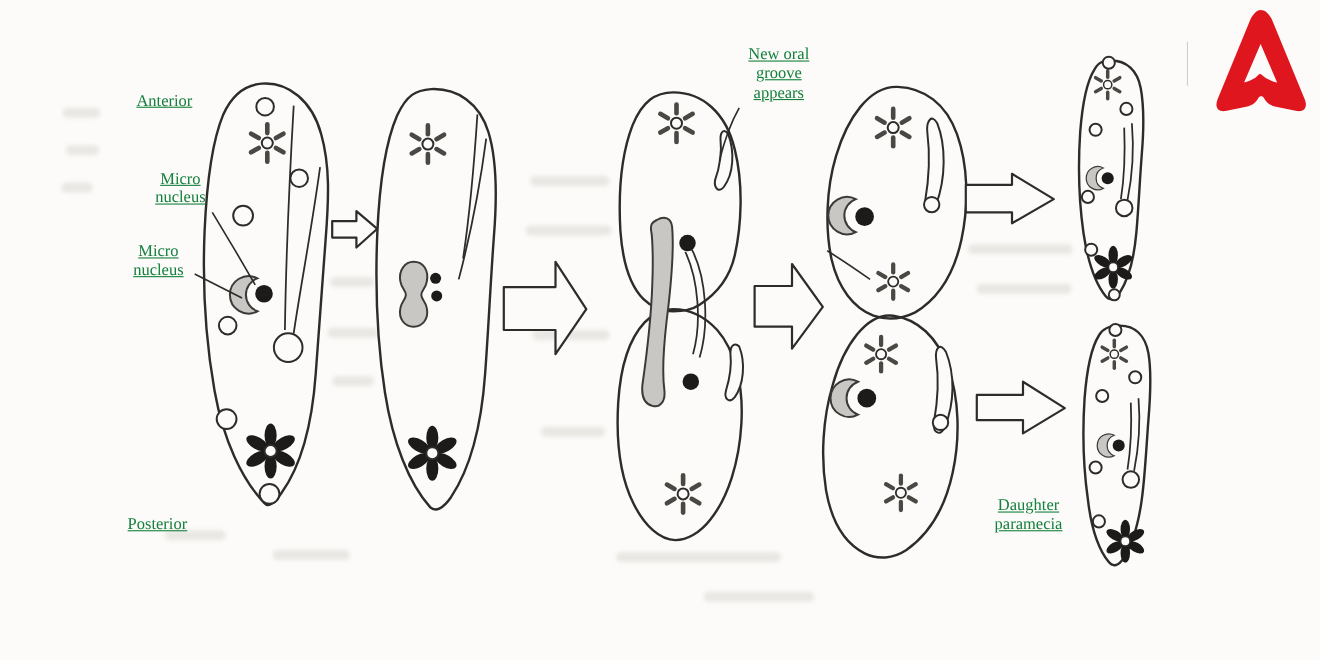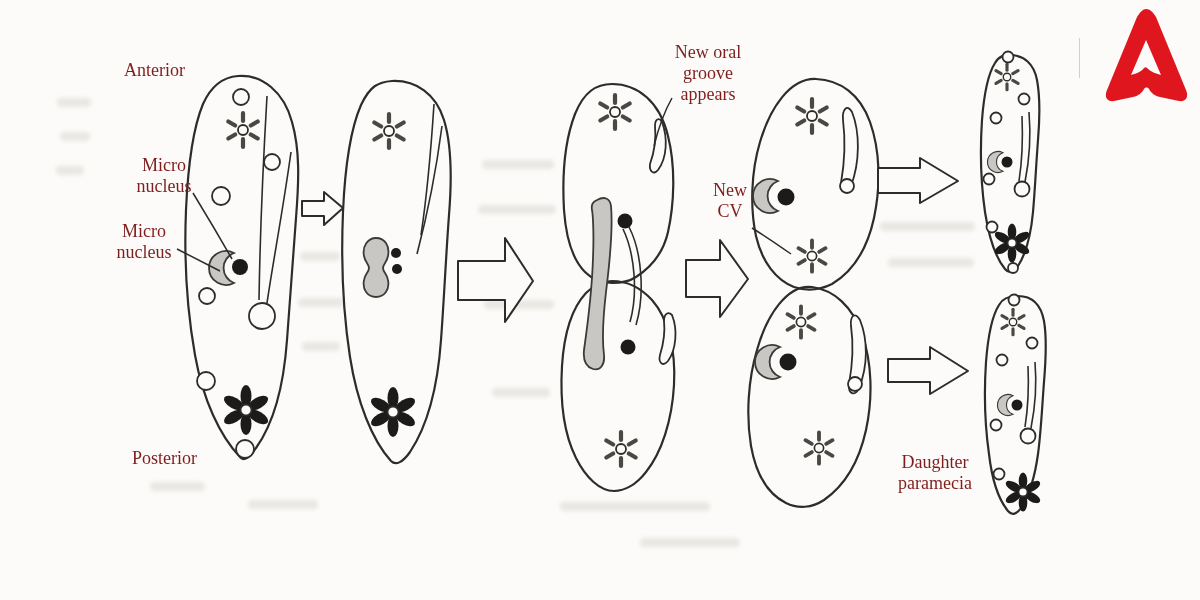--- a/index.html
+++ b/index.html
@@ -1,18 +1,18 @@
 <!DOCTYPE html>
 <html style="--ink: #2e2c2b; --macronucleus-gray: #c9c7c3; --nucleus-black: #1d1b19; --paper: #fcfbf9; --logo-red: #e0161f;"><head>
 <meta charset="utf-8">
 <style>
   html,body{margin:0;padding:0;background:#ffffff;}
   .canvas{position:relative;width:1200px;height:600px;overflow:hidden;background:var(--paper,#fcfbf9);
           font-family:"Liberation Serif", serif;}
-  .lbl{position:absolute;color:#7f1d1d;font-size:18px;line-height:1.16;white-space:pre-line;}
+  .lbl{position:absolute;color:#15803d;font-size:15px;line-height:1.16;white-space:pre-line;text-decoration:underline;}
   .lbl.center{text-align:center;}
   .bleed{position:absolute;height:9px;border-radius:4px;background:#cfccc4;opacity:.42;filter:blur(2px);}
   svg{position:absolute;left:0;top:0;}
   .sil{fill:var(--paper,#fcfbf9);}
   .edge{fill:none;stroke:var(--ink,#2e2c2b);stroke-width:2.2;}
   .outline{fill:var(--paper,#fcfbf9);stroke:var(--ink,#2e2c2b);stroke-width:2.2;}
   .thin{fill:none;stroke:var(--ink,#2e2c2b);stroke-width:1.6;}
   .leader{fill:none;stroke:var(--ink,#2e2c2b);stroke-width:1.5;}
   .oc{fill:var(--paper,#fcfbf9);stroke:var(--ink,#2e2c2b);stroke-width:1.8;}
   .macro{fill:var(--macronucleus-gray,#c9c7c3);stroke:#3c3a37;stroke-width:1.8;}
@@ -182,27 +182,25 @@
       <use href="#crescent" transform="translate(1008,405) scale(0.62)"></use>
       <circle class="micro" cx="1017" cy="405" r="5.5"></circle>
       <use href="#flowercv" transform="translate(1023,492) scale(0.78)"></use>
     </g>
 
     <g class="logo">
       <path d="M 1146,9 C 1150,9 1153,12 1156,17 L 1186,90 C 1189,97 1186,102 1179,101 L 1160,97 C 1155,96 1151,93 1149,89 C 1148,87 1145,87 1144,89 C 1142,93 1138,96 1133,97 L 1114,101 C 1107,102 1104,97 1107,90 L 1137,17 C 1140,12 1143,9 1146,9 Z M 1146,40 L 1161,75 C 1157,74 1151,72 1147,68 C 1146,67 1145,67 1144,68 C 1141,72 1135,74 1131,75 Z"></path>
     </g>
   </svg>
 
-  <div class="lbl" style="left:124px;top:60px;">Anterior</div>
+  <div class="lbl" style="left:124px;top:84px;">Anterior</div>
   <div class="lbl center" style="left:120px;top:155px;width:88px;">Micro
 nucleus</div>
   <div class="lbl center" style="left:99px;top:221px;width:90px;">Micro
 nucleus</div>
-  <div class="lbl" style="left:116px;top:448px;margin-left:16px;">Posterior</div>
+  <div class="lbl" style="left:116px;top:469px;">Posterior</div>
   <div class="lbl center" style="left:648px;top:42px;width:120px;">New oral
 groove
 appears</div>
-  <div class="lbl center" style="left:698px;top:180px;width:64px;">New
-CV</div>
   <div class="lbl center" style="left:868px;top:452px;width:134px;">Daughter
 paramecia</div>
 
 </div>
 
 </body></html>

